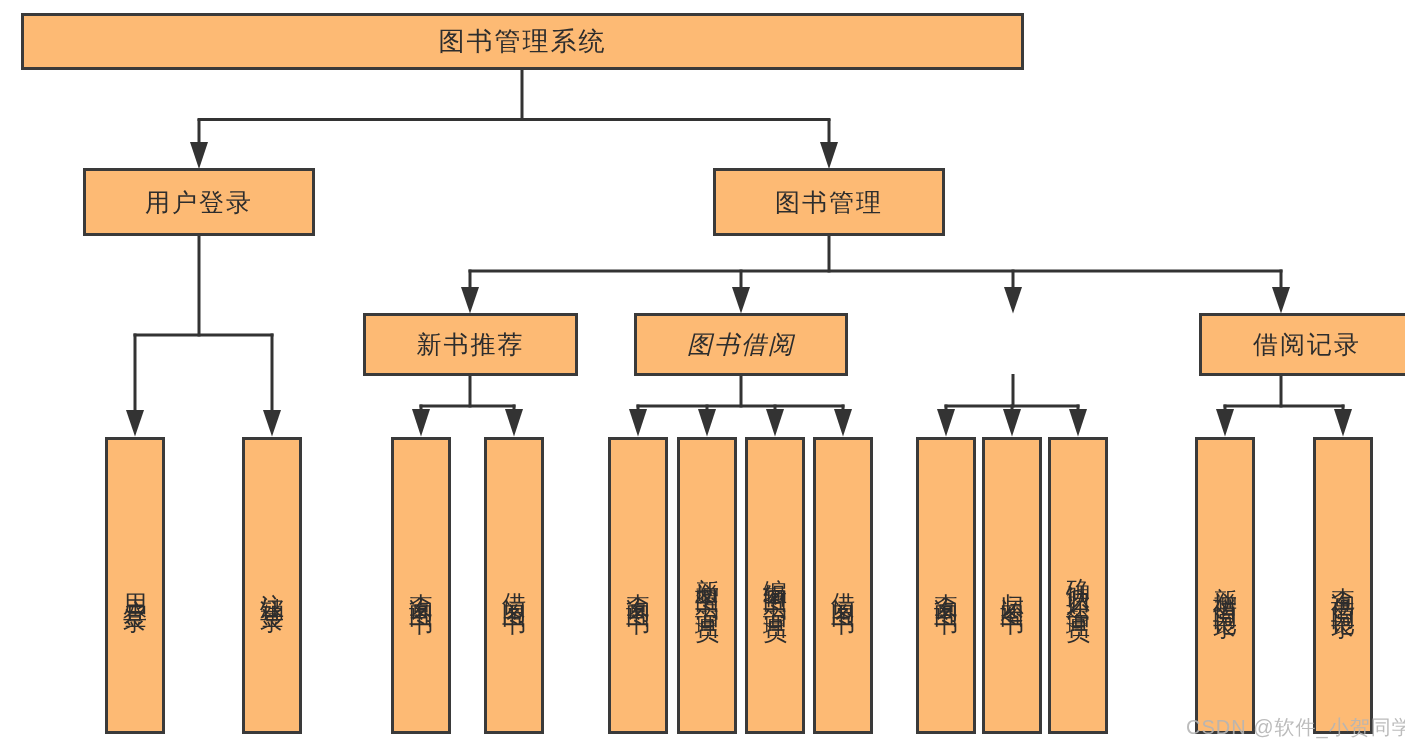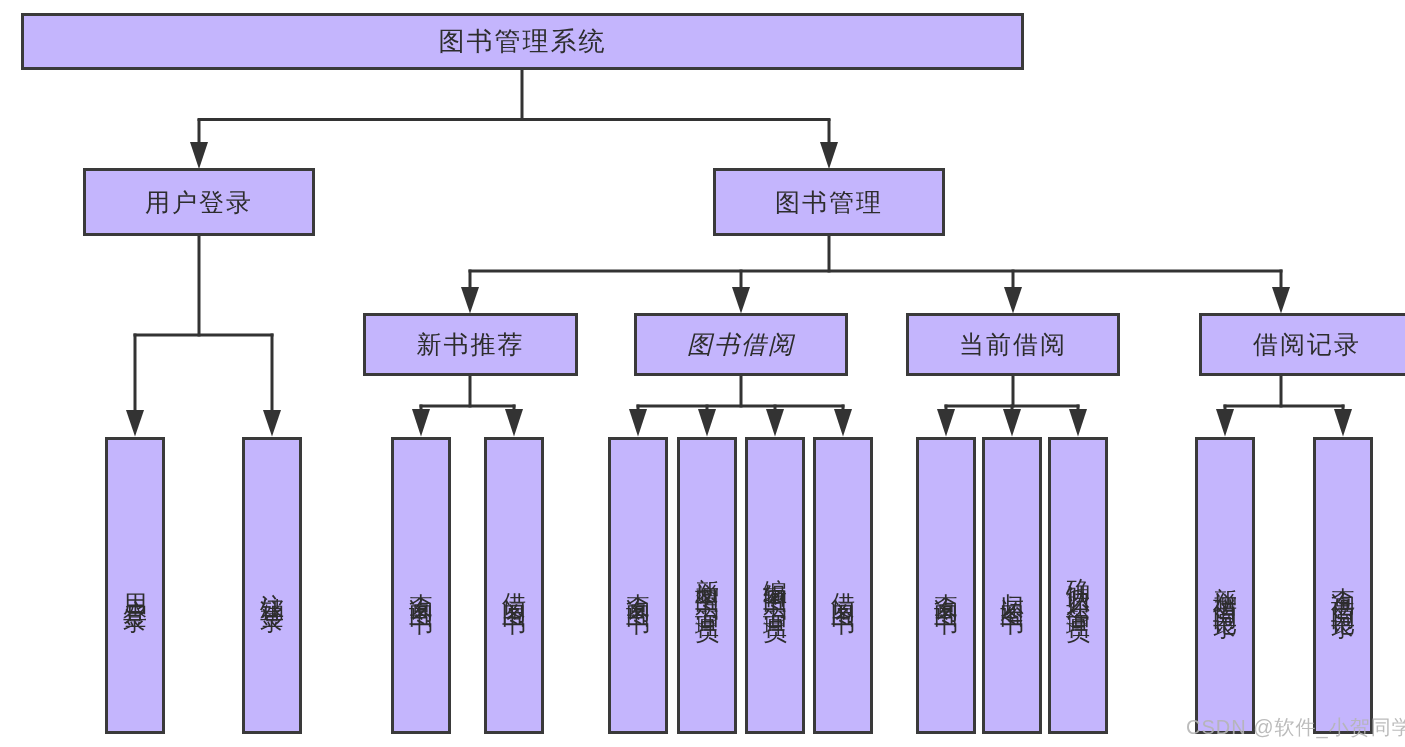--- a/index.html
+++ b/index.html
@@ -16,21 +16,21 @@
     left: 0; top: 0;
     width: 1405px; height: 747px;
     z-index: 1;
   }
   .connector-line { stroke: var(--line-color, #333333); stroke-width: 3; fill: none; }
   .arrow-head { fill: var(--line-color, #333333); stroke: none; }
   .node {
     position: absolute;
     box-sizing: border-box;
     border: 3px solid var(--border-color, #3a3a3a);
-    background: #c4b5fd;
+    background: #fdba74;
     display: flex;
     align-items: center;
     justify-content: center;
     color: var(--text-color, #2d2d2d);
     z-index: 2;
   }
   .h-node { font-size: 25px; letter-spacing: 2px; white-space: nowrap; }
   .root-node { font-size: 26px; }
   .leaf { font-size: 24px; }
   .leaf .vtext {
@@ -128,23 +128,20 @@
   <div class="node h-node" style="left:713px; top:168px; width:232px; height:68px;">
     <span>图书管理</span>
   </div>
 
   <div class="node h-node" style="left:363px; top:313px; width:215px; height:63px;text-align:center;">
     <span>新书推荐</span>
   </div>
   <div class="node h-node" style="left:634px; top:313px; width:214px; height:63px;font-style:italic;">
     <span>图书借阅</span>
   </div>
-  <div class="node h-node" style="left:906px; top:313px; width:214px; height:63px;">
-    <span>当前借阅</span>
-  </div>
   <div class="node h-node" style="left:1174px; top:313px; width:216px; height:63px;margin-left:25px;">
     <span>借阅记录</span>
   </div>
 
   <div class="node leaf" style="left:105px; top:437px; width:60px; height:297px;">
     <span class="vtext">用户登录</span>
   </div>
   <div class="node leaf" style="left:242px; top:437px; width:60px; height:297px;">
     <span class="vtext">注销登录</span>
   </div>

